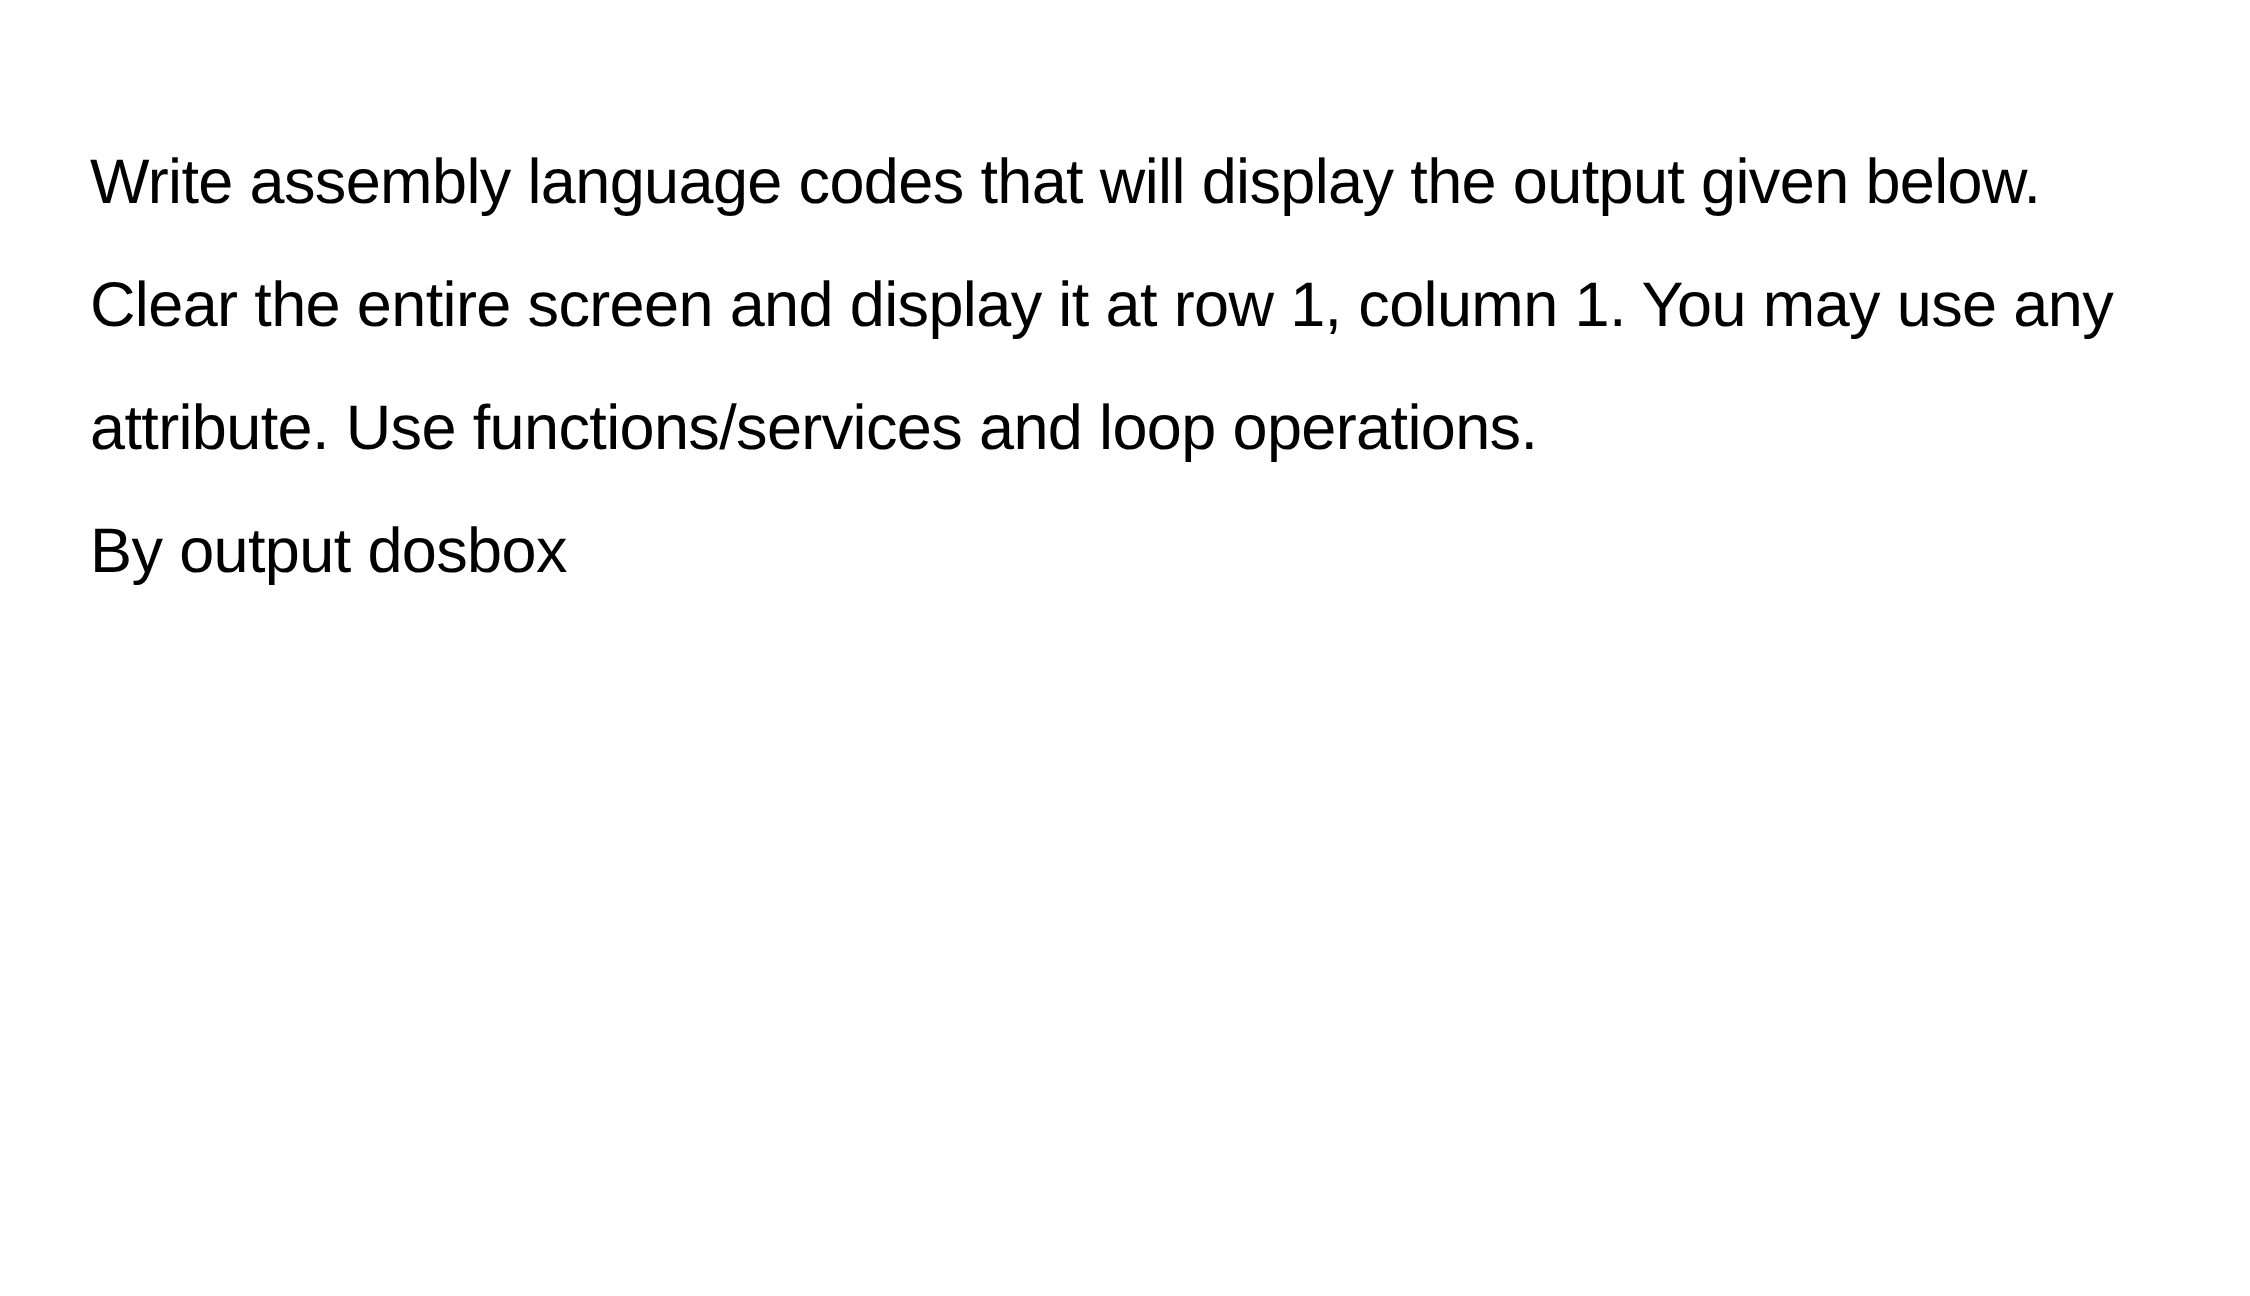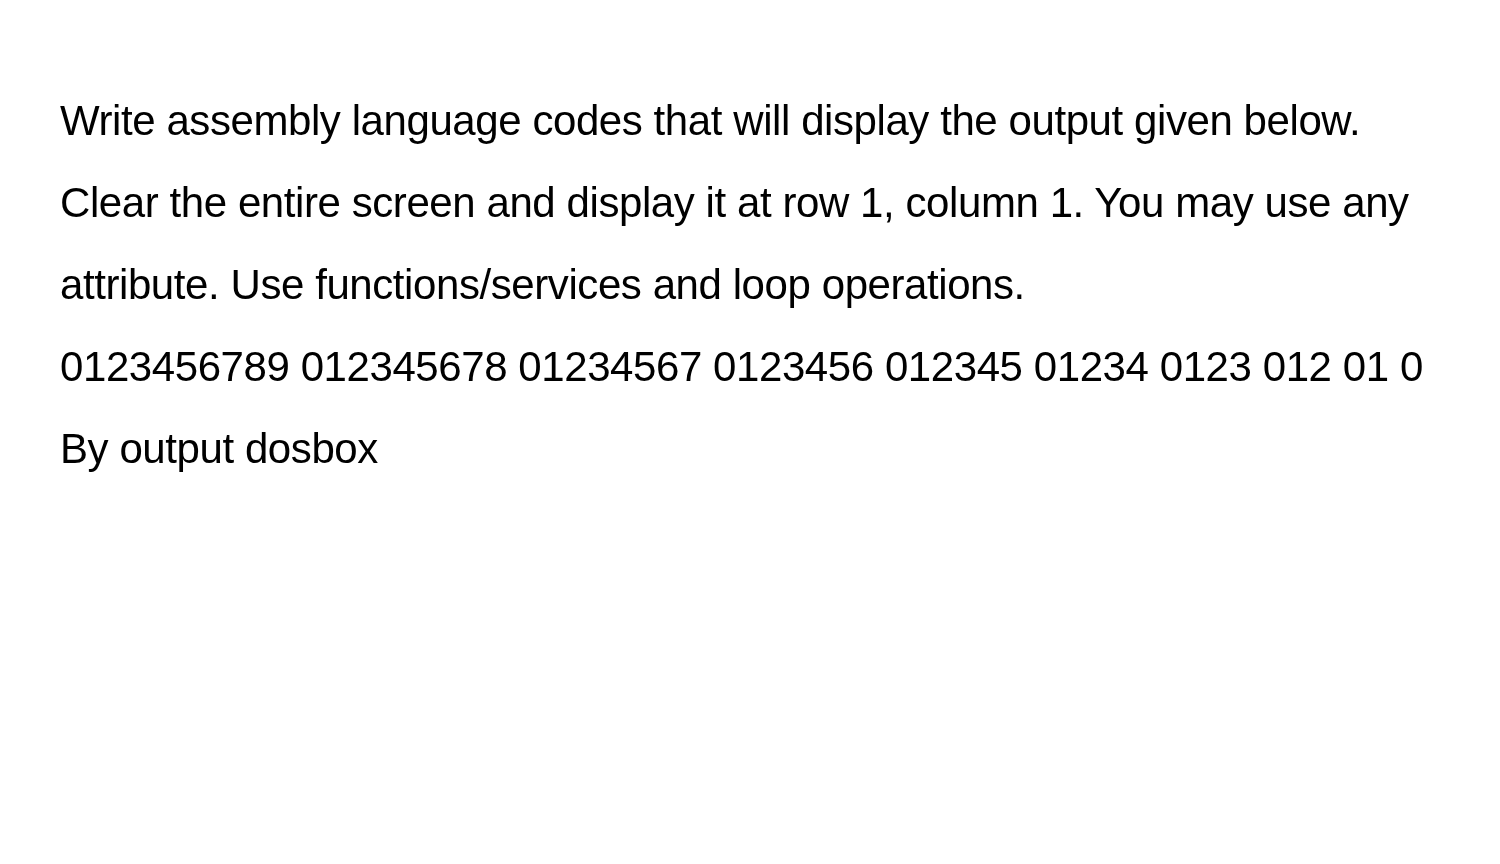--- a/index.html
+++ b/index.html
@@ -24,15 +24,14 @@
       color: #000000;
       font-weight: 400;
       letter-spacing: -0.01em;
     }
   </style>
 </head>
 <body>
 
 <div class="content">
   <p class="paragraph">Write assembly language codes that will display the output given below. Clear the entire screen and display it at row 1, column 1. You may use any attribute. Use functions/services and loop operations.</p>
-  <p class="paragraph">0123456789 012345678 01234567 0123456 012345 01234 0123 012 01 0</p>
   <p class="paragraph">By output dosbox</p>
 </div>
 
 </body></html>

